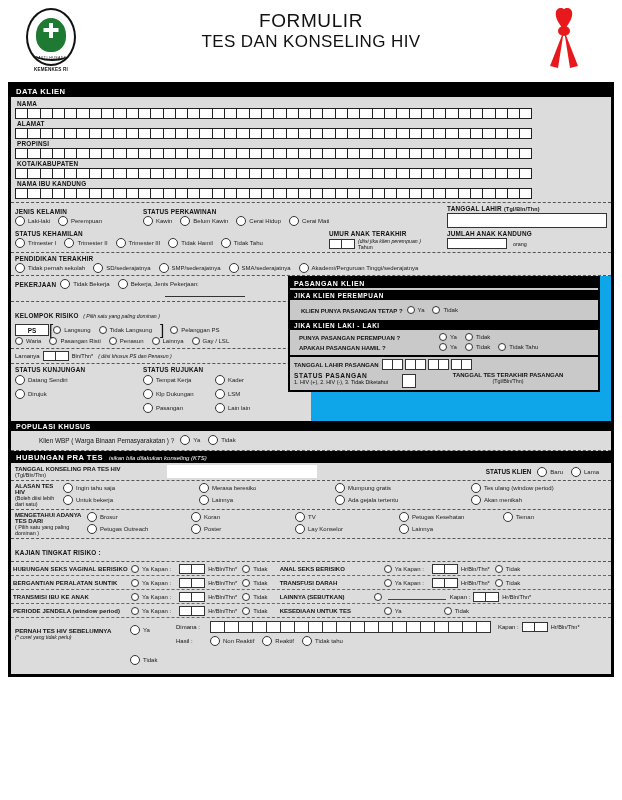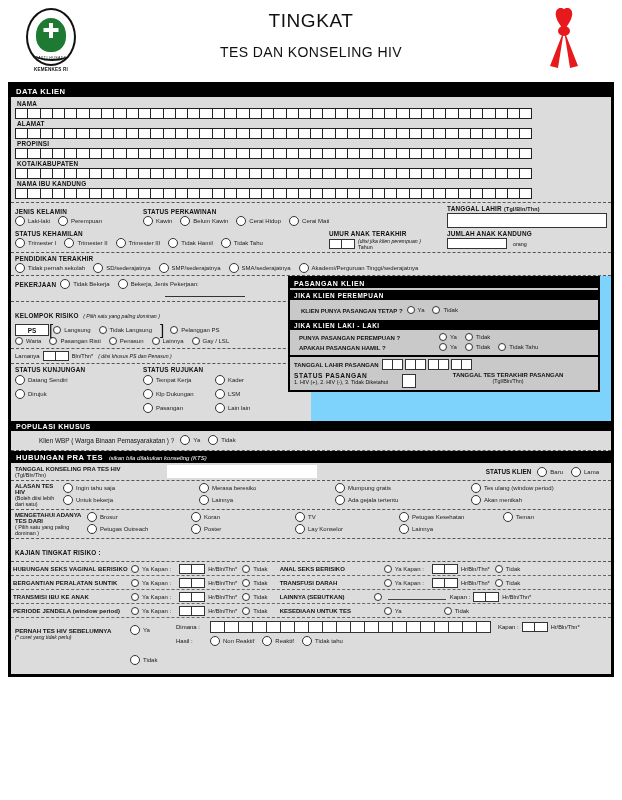--- a/index.html
+++ b/index.html
@@ -28,40 +28,40 @@
     border-radius:50% 50% 45% 45%;
   }
   .logo-cross-v { position:absolute; left:50%; top:13px; transform:translateX(-50%); width:4px; height:15px; background:#fff; }
   .logo-cross-h { position:absolute; left:50%; top:18px; transform:translateX(-50%); width:15px; height:4px; background:#fff; }
   .logo-arc { position:absolute; left:5px; bottom:3px; width:38px; height:16px; border-bottom:2px solid #111; border-radius:0 0 50% 50%; }
   .logo-arc-text { position:absolute; left:0; bottom:4px; width:100%; font-size:3.6px; letter-spacing:.4px; color:#111; }
   .logo-caption { font-size:4.6px; font-weight:bold; letter-spacing:.2px; margin-top:1px; color:#111; }
 
   .titleblock { position:absolute; left:0; right:0; top:10px; text-align:center; }
   .title1 { font-size:19px; letter-spacing:.6px; color:#111; }
-  .title2 { font-size:14px; font-weight:500; letter-spacing:.4px; margin-top:12px; color:#111; }
+  .title2 { font-size:17px; font-weight:500; letter-spacing:.4px; margin-top:0; color:#111; }
 
   .ribbon { position:absolute; right:28px; top:6px; width:44px; height:66px; }
   .ribbon svg { display:block; }
 
   
   .idrow { position:relative; height:40px; border-bottom:none; }
   .idlabels { position:absolute; left:22px; top:2px; font-size:7.4px; font-weight:bold; line-height:13px; letter-spacing:.2px; }
   .idbox1 { position:absolute; left:120px; top:2px; width:166px; height:11px; border:1px solid #111; background:#fff; }
   .idbox2 { position:absolute; left:120px; top:17px; width:190px; height:12px; border:1px solid #111; background:#fff; }
   .niklabel { position:absolute; left:318px; top:3px; font-size:7.4px; font-weight:bold; }
   .nikbox { position:absolute; left:343px; top:2px; width:185px; height:12px; border:1px solid #111; background:#fff; }
   .rahasia {
     position:absolute; left:530px; top:2px; width:80px; height:15px;
     background:#e8191d; color:#fff; font-size:10px; font-weight:bold;
     letter-spacing:1.2px; text-align:center; line-height:15px;
   }
 
   
-  .formframe { border:3px solid #000; background:#7dd3fc; }
+  .formframe { border:3px solid #000; background:#0ea5e9; }
 
   .barhead {
     background:#000; color:#fff; font-size:7.6px; font-weight:bold;
     letter-spacing:.5px; padding:1.5px 5px;
   }
   .barhead .sub { font-weight:normal; font-style:italic; font-size:6px; letter-spacing:0; margin-left:6px; }
 
   .section { background:#dcdcdc; border-bottom:1px dashed #555; padding:2px 4px 3px 4px; }
   .section.plain { border-bottom:none; }
 
@@ -112,21 +112,21 @@
         <div class="logo-leaf"></div>
         <div class="logo-cross-v"></div>
         <div class="logo-cross-h"></div>
         <div class="logo-arc"></div>
         <div class="logo-arc-text">BAKTI HUSADA</div>
       </div>
       <div class="logo-caption">KEMENKES RI</div>
     </div>
 
     <div class="titleblock">
-      <div class="title1">TINGKAT</div>
+      <div class="title1">FORMULIR</div>
       <div class="title2">TES DAN KONSELING  HIV</div>
     </div>
 
     <div class="ribbon">
       <svg width="44" height="66" viewBox="0 0 44 66">
         <path d="M22 24 C10 10, 13 2, 19 2 C25 2, 25 12, 22 24 L16 62 L8 60 Z" fill="#e8191d"></path>
         <path d="M22 24 C34 10, 31 2, 25 2 C19 2, 19 12, 22 24 L28 62 L36 60 Z" fill="#e8191d"></path>
         <ellipse cx="22" cy="25" rx="6" ry="5" fill="#e8191d"></ellipse>
       </svg>
     </div>

